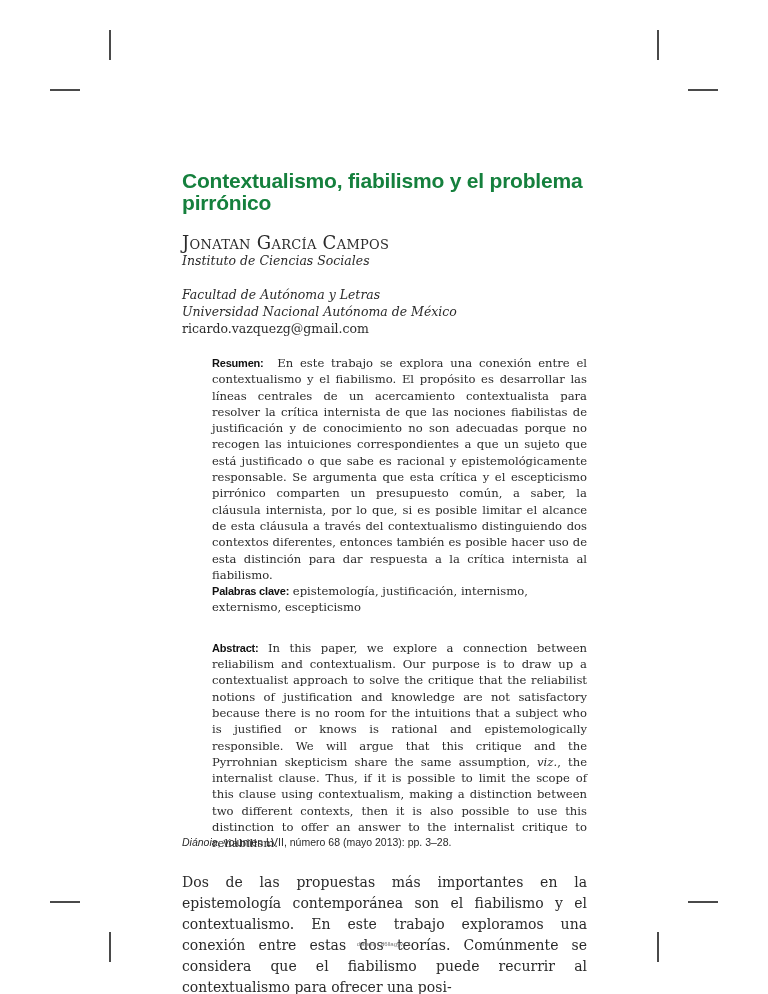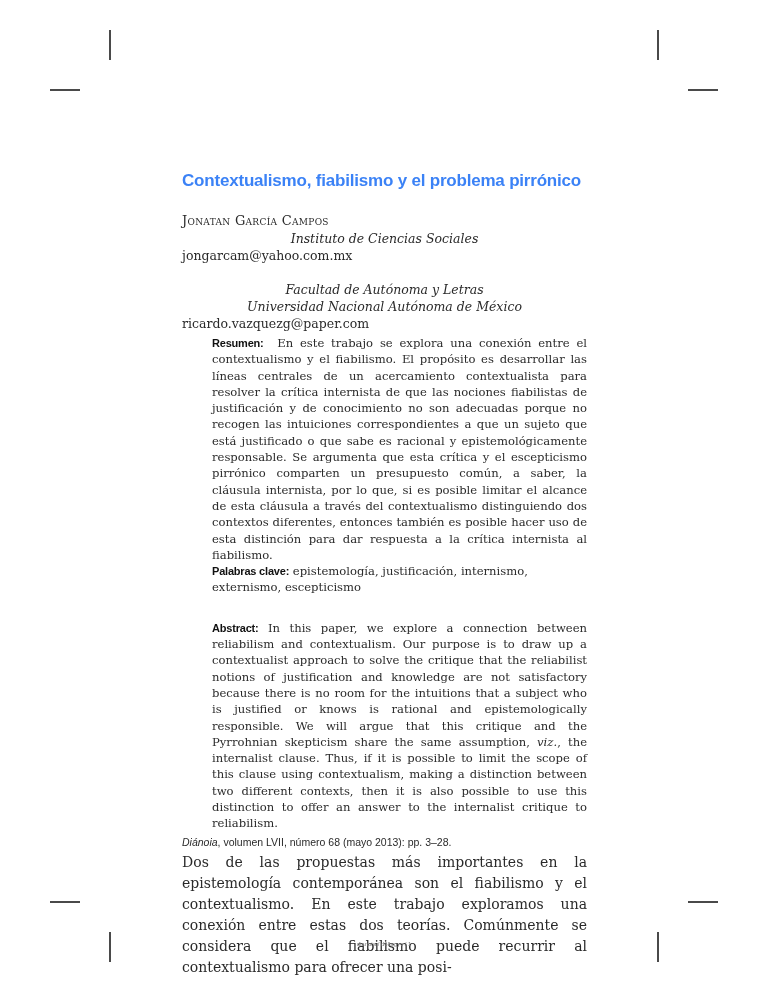--- a/index.html
+++ b/index.html
@@ -2,27 +2,27 @@
 <html><head>
   <meta charset="utf-8">
   <style>
     html, body { margin: 0; padding: 0; background: #ffffff; }
     body { width: 768px; height: 994px; position: relative; overflow: hidden; color: #231f20; }
     .mark { position: absolute; background: #4a4a4a; }
     .mark.v { width: 2px; height: 30px; }
     .mark.h { width: 30px; height: 2px; }
 
     .page { position: absolute; left: 182px; top: 170px; width: 405px; }
-    .title { font-family: "Liberation Sans", sans-serif; font-weight: bold; font-size: 17px; line-height: 22px; margin: 0; color: #3b82f6; letter-spacing: -0.2px; }
+    .title { font-family: "Liberation Sans", sans-serif; font-weight: bold; font-size: 21px; line-height: 22px; margin: 0; color: #15803d; letter-spacing: -0.2px; }
     .author-block { margin-top: 20px; font-family: "DejaVu Serif", serif; font-size: 12.5px; line-height: 17px; color: #2a2a2a; }
-    .author-name { font-variant: small-caps; font-size: 13px; letter-spacing: 0.3px; margin-bottom: 1px; }
-    .aff { font-style: italic; text-align: center; }
+    .author-name { font-variant: small-caps; font-size: 18px; letter-spacing: 0.3px; margin-bottom: 1px; }
+    .aff { font-style: italic; }
     .author-block + .author-block { margin-top: 17px; }
 
-    .abstract { margin-left: 30px; margin-top: 3px; width: 375px; font-family: "DejaVu Serif", serif; font-size: 11.6px; line-height: 16.3px; color: #2a2a2a; text-align: justify; hyphens: auto; }
+    .abstract { margin-left: 30px; margin-top: 18px; width: 375px; font-family: "DejaVu Serif", serif; font-size: 11.6px; line-height: 16.3px; color: #2a2a2a; text-align: justify; hyphens: auto; }
     .abstract .lbl { font-family: "Liberation Sans", sans-serif; font-weight: bold; font-size: 11px; letter-spacing: -0.2px; color: #111; text-align: right; }
     .abstract .kw { margin-top: 0; text-align: left; }
     .abstract + .abstract { margin-top: 24px; }
 
     .body-text { margin-top: 20px; font-family: "DejaVu Serif", serif; font-size: 14px; line-height: 21px; color: #2a2a2a; text-align: justify; hyphens: auto; }
 
     .footer-cite { position: absolute; left: 182px; top: 836px; font-family: "Liberation Sans", sans-serif; font-size: 10.5px; color: #2a2a2a; }
     .footer-cite i { font-style: italic; }
     .slug { position: absolute; left: 0; width: 768px; top: 941px; text-align: center; font-family: "Liberation Sans", sans-serif; font-size: 6px; color: #777; }
   </style>
@@ -37,27 +37,26 @@
 <div class="mark v" style="left:109px; top:932px;"></div>
 <div class="mark h" style="left:688px; top:901px;"></div>
 <div class="mark v" style="left:657px; top:932px;"></div>
 
 <div class="page">
   <h1 class="title">Contextualismo, fiabilismo y el problema pirrónico</h1>
 
   <div class="author-block">
     <div class="author-name">Jonatan García Campos</div>
     <div class="aff">Instituto de Ciencias Sociales</div>
-    <div>jongarcam@yahoo.com.mx</div>
   </div>
 
   <div class="author-block">
     <div class="aff">Facultad de Autónoma y Letras</div>
     <div class="aff">Universidad Nacional Autónoma de México</div>
-    <div>ricardo.vazquezg@paper.com</div>
+    <div>ricardo.vazquezg@gmail.com</div>
   </div>
 
   <div class="abstract">
     <div><span class="lbl">Resumen:</span>&nbsp; <span>En este trabajo se explora una conexión entre el contextualismo y el fiabilismo. El propósito es desarrollar las líneas centrales de un acercamiento contextualista para resolver la crítica internista de que las nociones fiabilistas de justificación y de conocimiento no son adecuadas porque no recogen las intuiciones correspondientes a que un sujeto que está justificado o que sabe es racional y epistemológicamente responsable. Se argumenta que esta crítica y el escepticismo pirrónico comparten un presupuesto común, a saber, la cláusula internista, por lo que, si es posible limitar el alcance de esta cláusula a través del contextualismo distinguiendo dos contextos diferentes, entonces también es posible hacer uso de esta distinción para dar respuesta a la crítica internista al fiabilismo.</span></div>
     <div class="kw"><span class="lbl">Palabras clave:</span> <span>epistemología, justificación, internismo, externismo, escepticismo</span></div>
   </div>
 
   <div class="abstract">
     <div><span class="lbl">Abstract:</span> <span>In this paper, we explore a connection between reliabilism and contextualism. Our purpose is to draw up a contextualist approach to solve the critique that the reliabilist notions of justification and knowledge are not satisfactory because there is no room for the intuitions that a subject who is justified or knows is rational and epistemologically responsible. We will argue that this critique and the Pyrrohnian skepticism share the same assumption, </span><i>viz.</i><span>, the internalist clause. Thus, if it is possible to limit the scope of this clause using contextualism, making a distinction between two different contexts, then it is also possible to use this distinction to offer an answer to the internalist critique to reliabilism.</span></div>
   </div>

